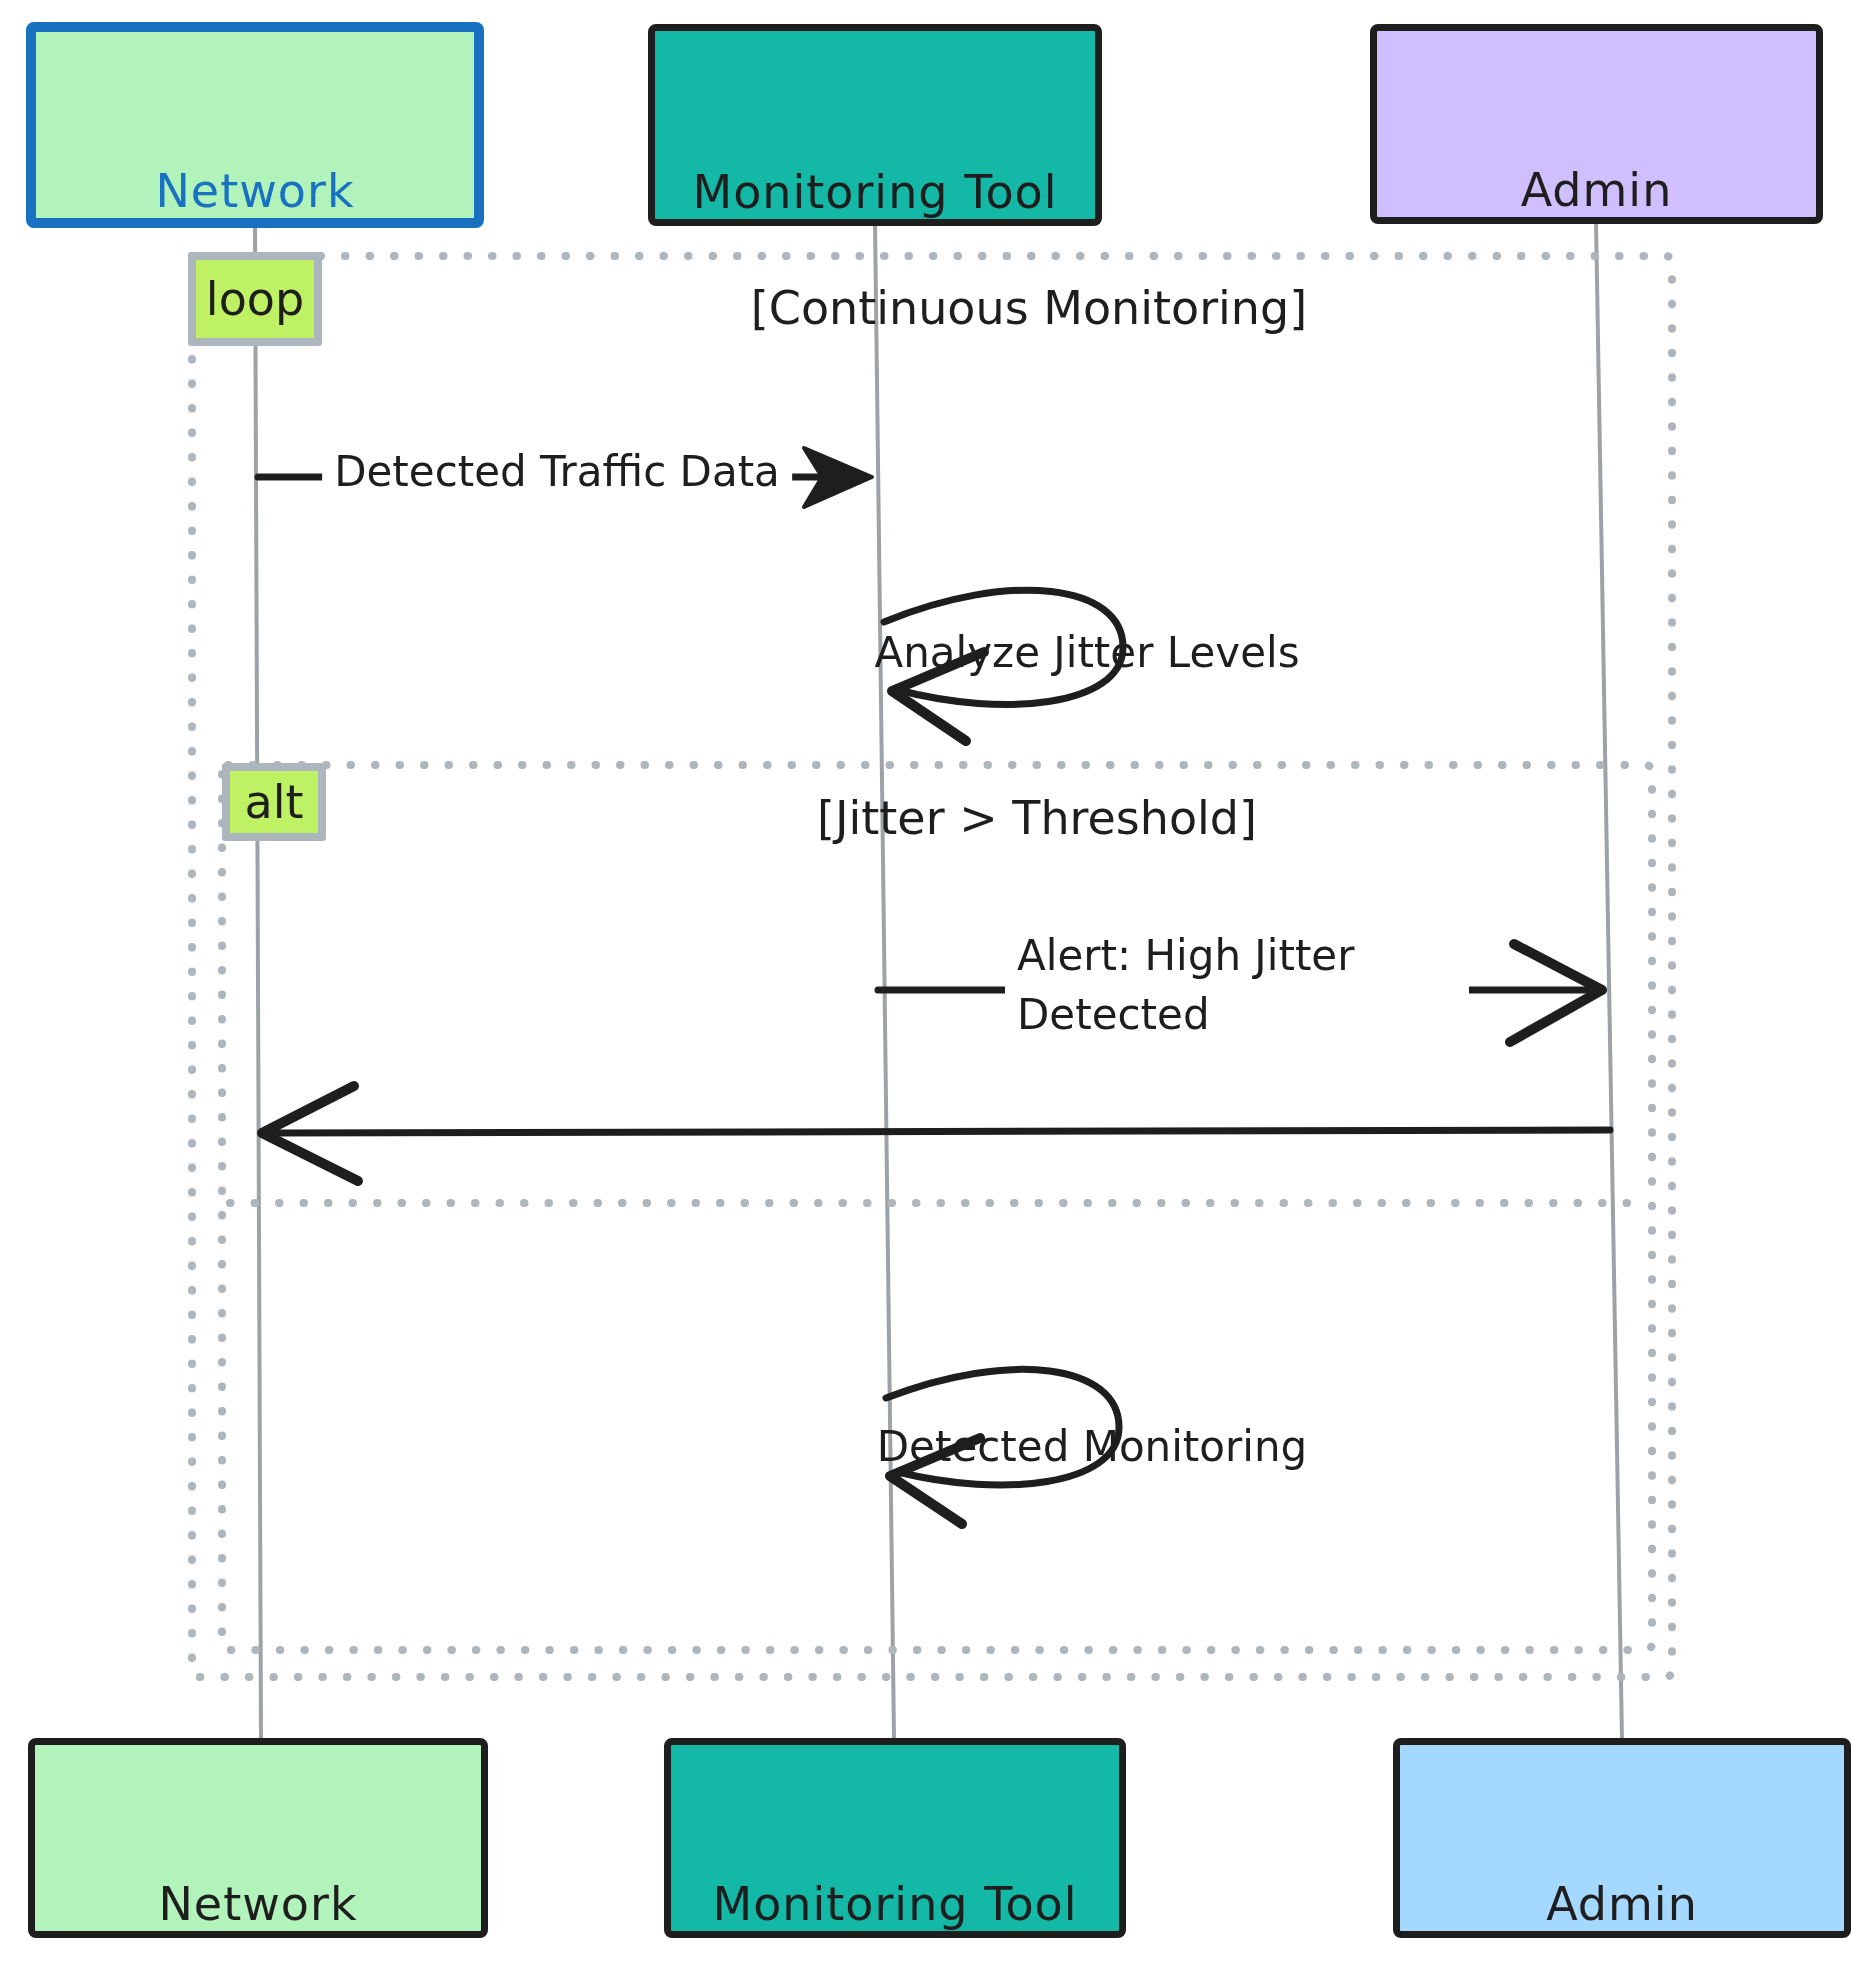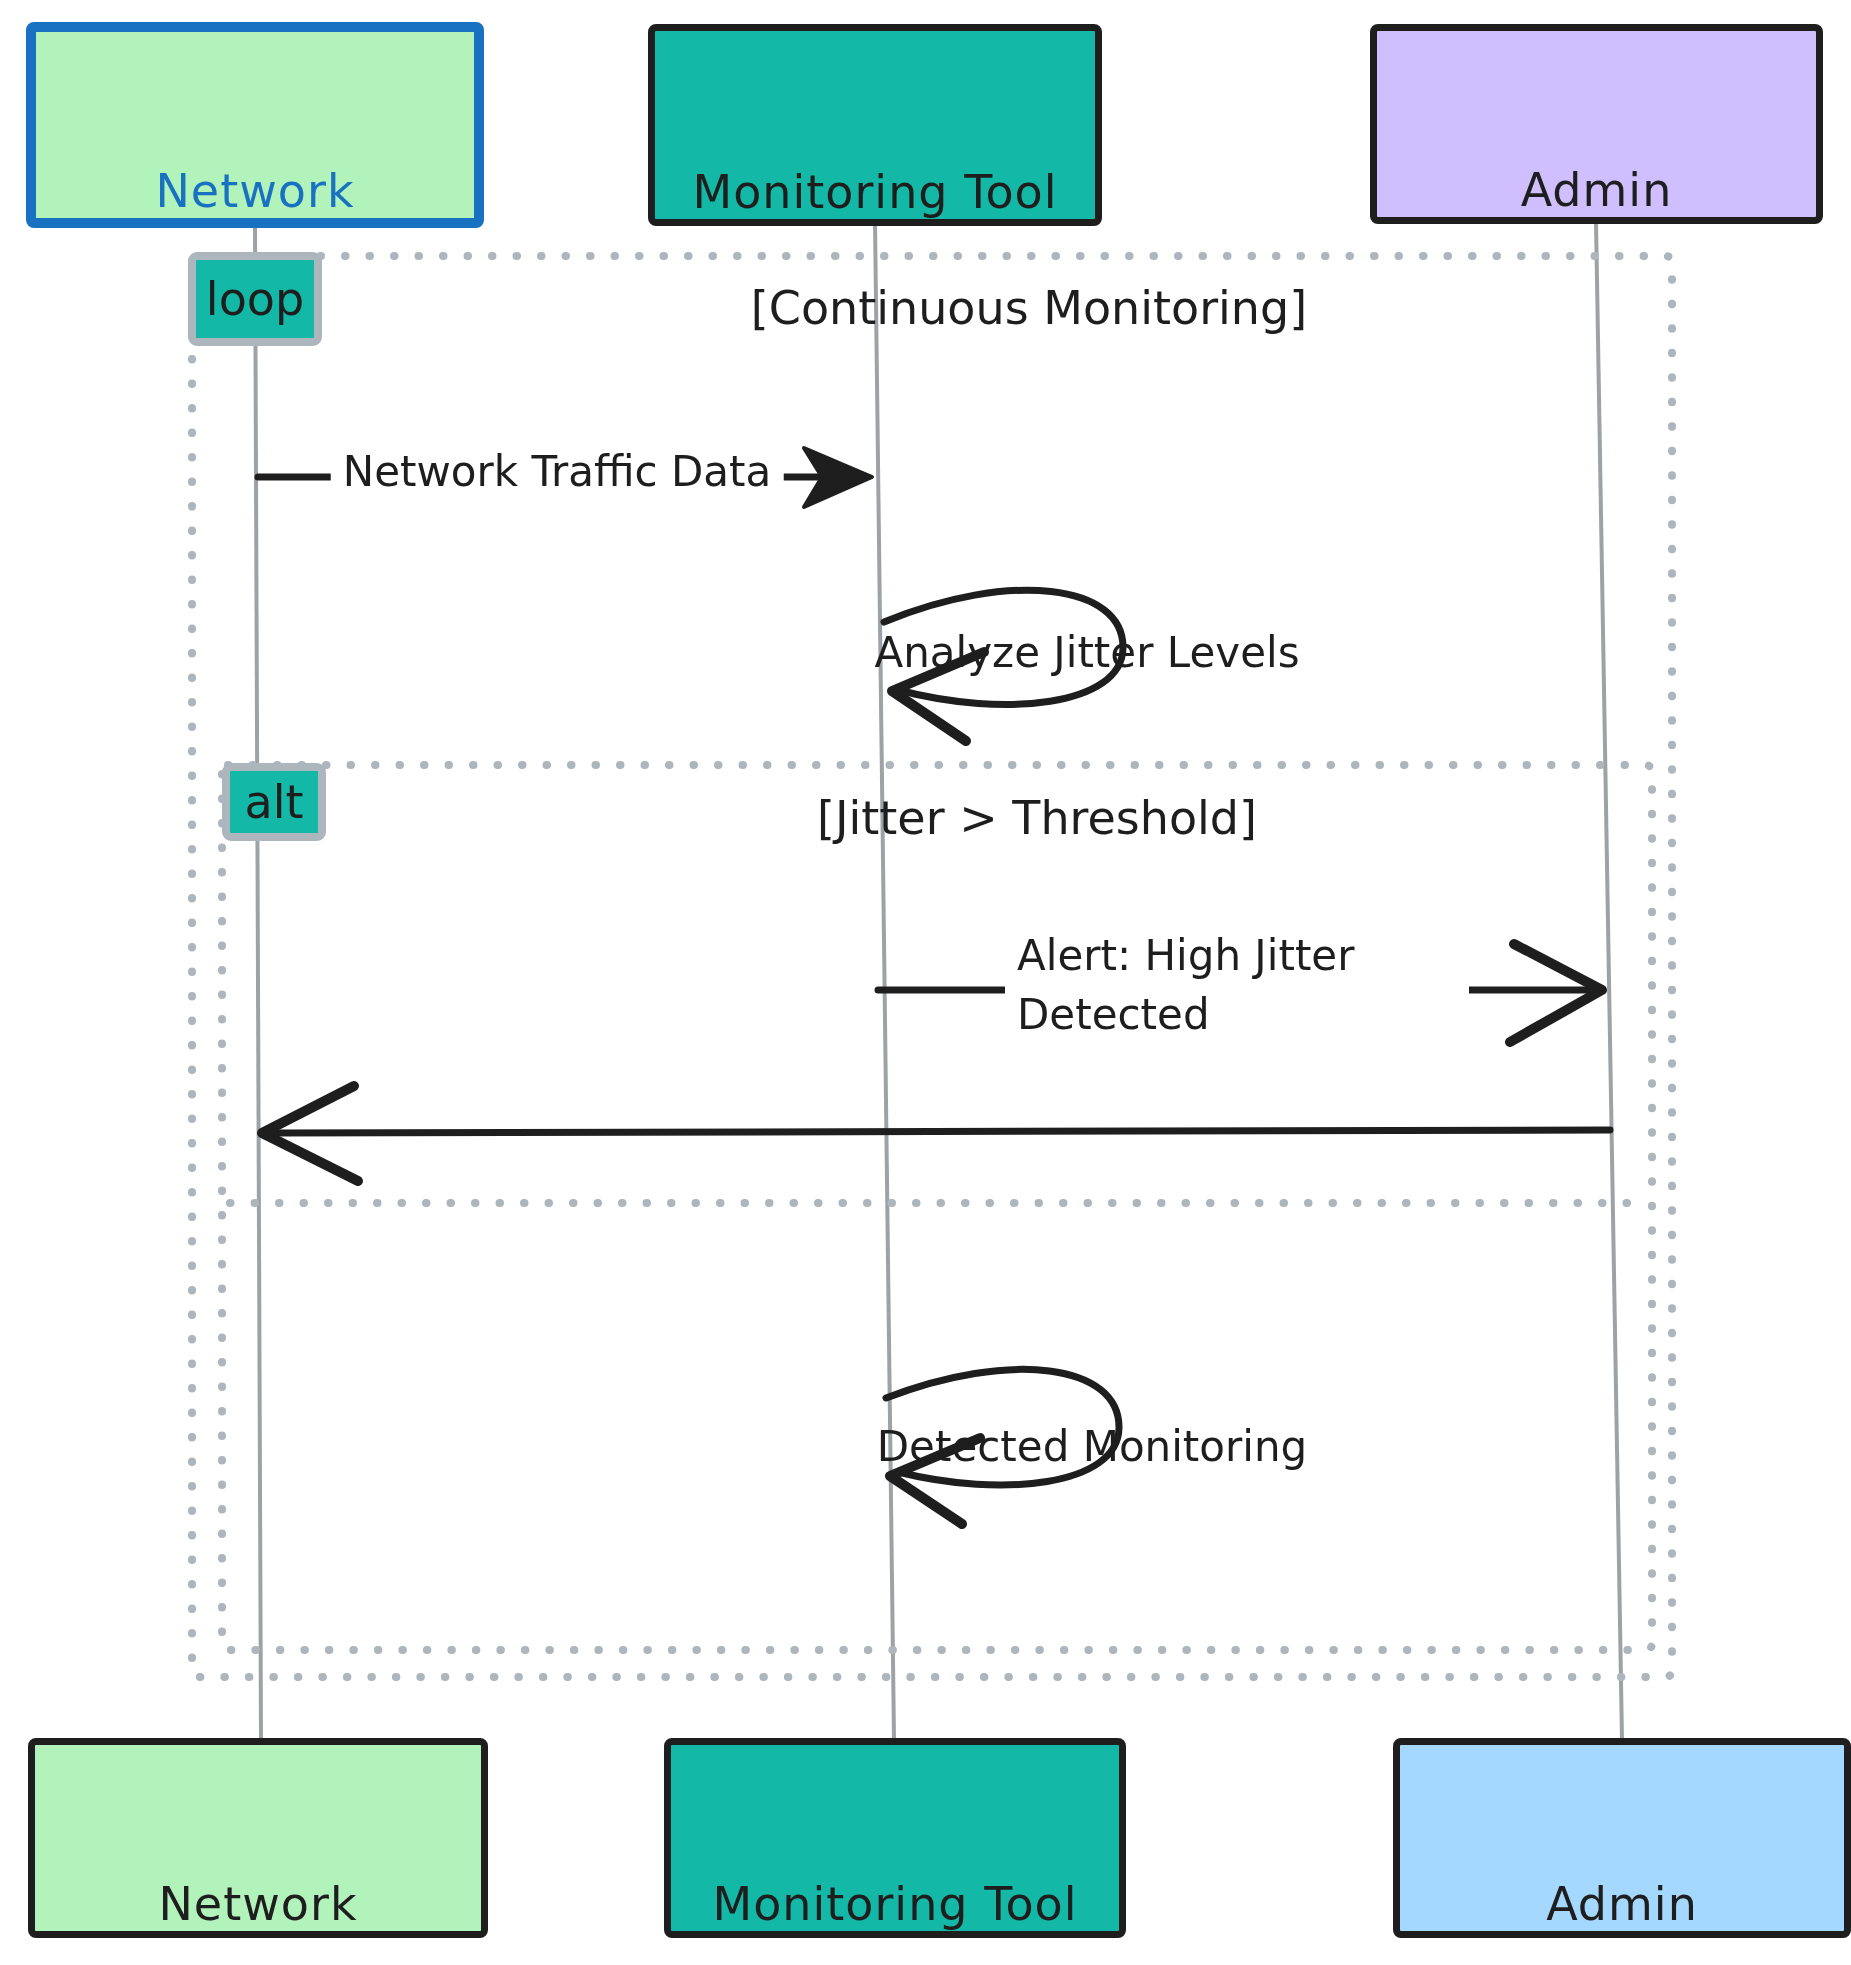--- a/index.html
+++ b/index.html
@@ -47,23 +47,23 @@
   .a-bot-monitoring { left: 664px;  top: 1738px; width: 462px; height: 200px; }
   .a-bot-admin      { left: 1393px; top: 1738px; width: 458px; height: 200px; }
 
   
   .frame-label {
     position: absolute;
     box-sizing: border-box;
     display: flex;
     align-items: center;
     justify-content: center;
-    background: #14b8a6;
+    background: #bef264;
     border: 8px solid #aeb6bd;
-    border-radius: 9px;
+    border-radius: 3px;
     font-size: 46px;
     color: #1e1e1e;
   }
   .loop-label { left: 188px; top: 252px; width: 134px; height: 94px; }
   .alt-label  { left: 222px; top: 763px; width: 104px; height: 78px; }
 
   
   .txt {
     position: absolute;
     transform: translate(-50%, -50%);
@@ -152,21 +152,21 @@
   <div class="frame-label loop-label">
     <span>loop</span>
   </div>
   <div class="frame-label alt-label">
     <span>alt</span>
   </div>
 
   <div class="txt" style="left:1029px; top:308px;">[Continuous Monitoring]</div>
   <div class="txt" style="left:1037px; top:818px;">[Jitter &gt; Threshold]</div>
 
-  <div class="txt msg" style="left:557px; top:471px;">Network Traffic Data</div>
+  <div class="txt msg" style="left:557px; top:471px;">Detected Traffic Data</div>
   <div class="txt msg no-bg" style="left:1087px; top:652px;">Analyze Jitter Levels</div>
   <div class="txt msg multiline" style="left:1237px; top:986px;">Alert: High Jitter Detected</div>
   <div class="txt msg no-bg" style="left:1092px; top:1446px;">Detected Monitoring</div>
 
   <div class="actor selected fill-green a-top-network">
     <span>Network</span>
   </div>
   <div class="actor fill-yellow a-top-monitoring">
     <span>Monitoring Tool</span>
   </div>

